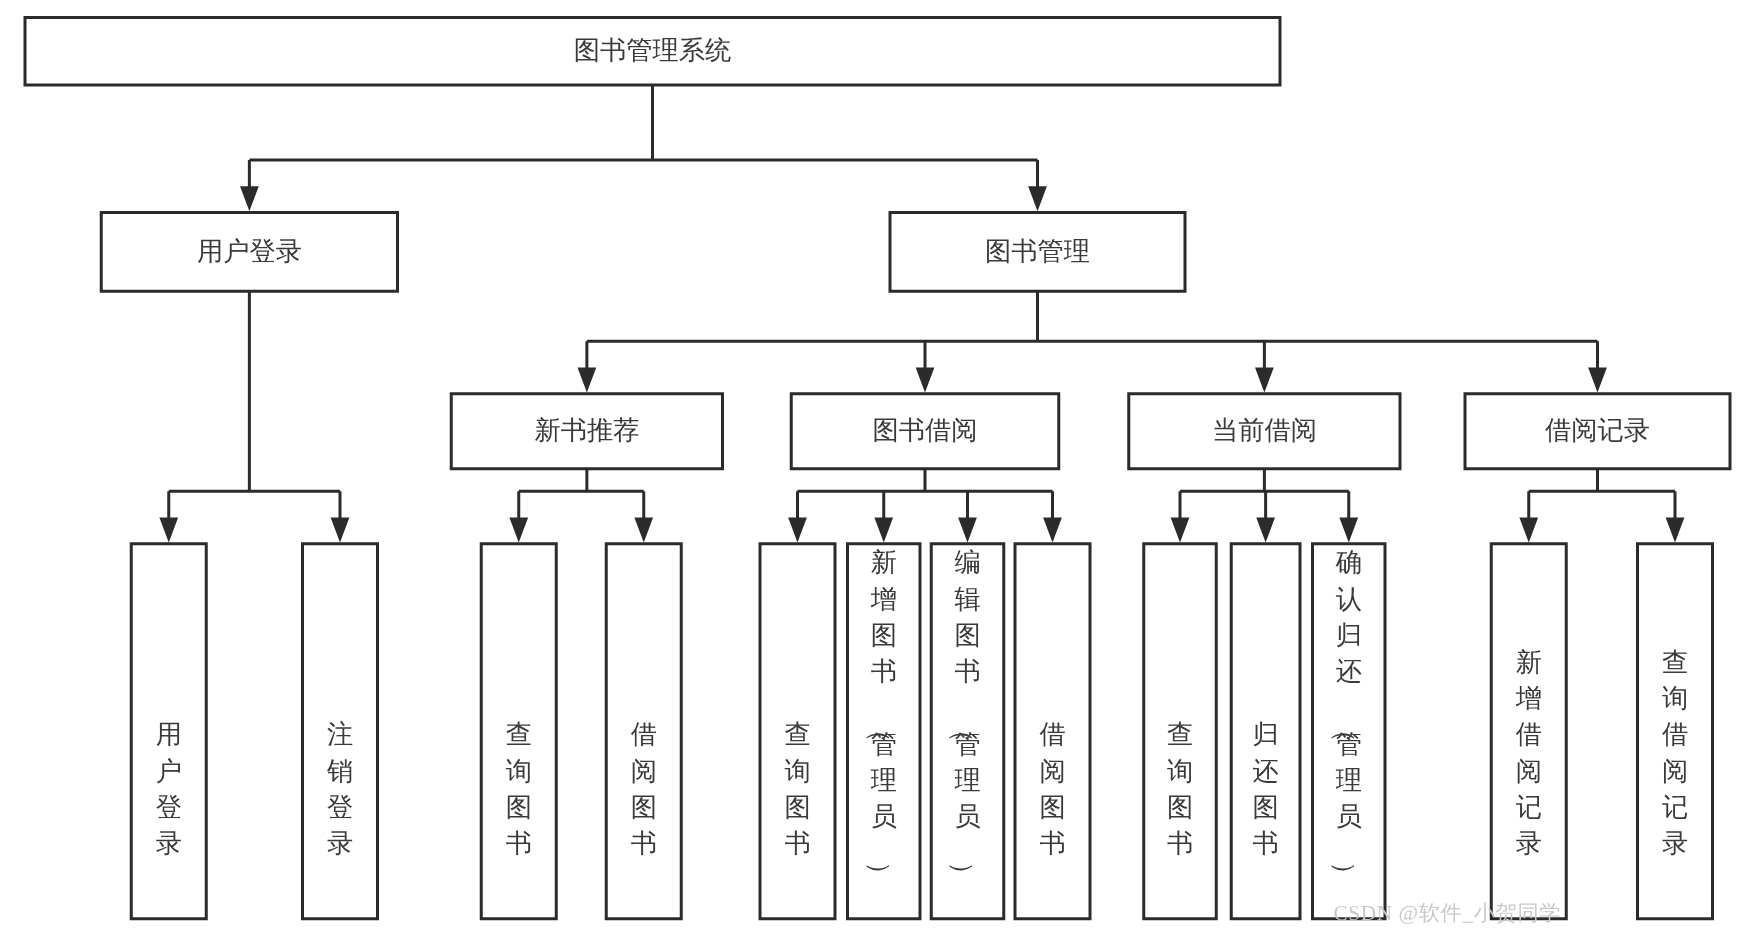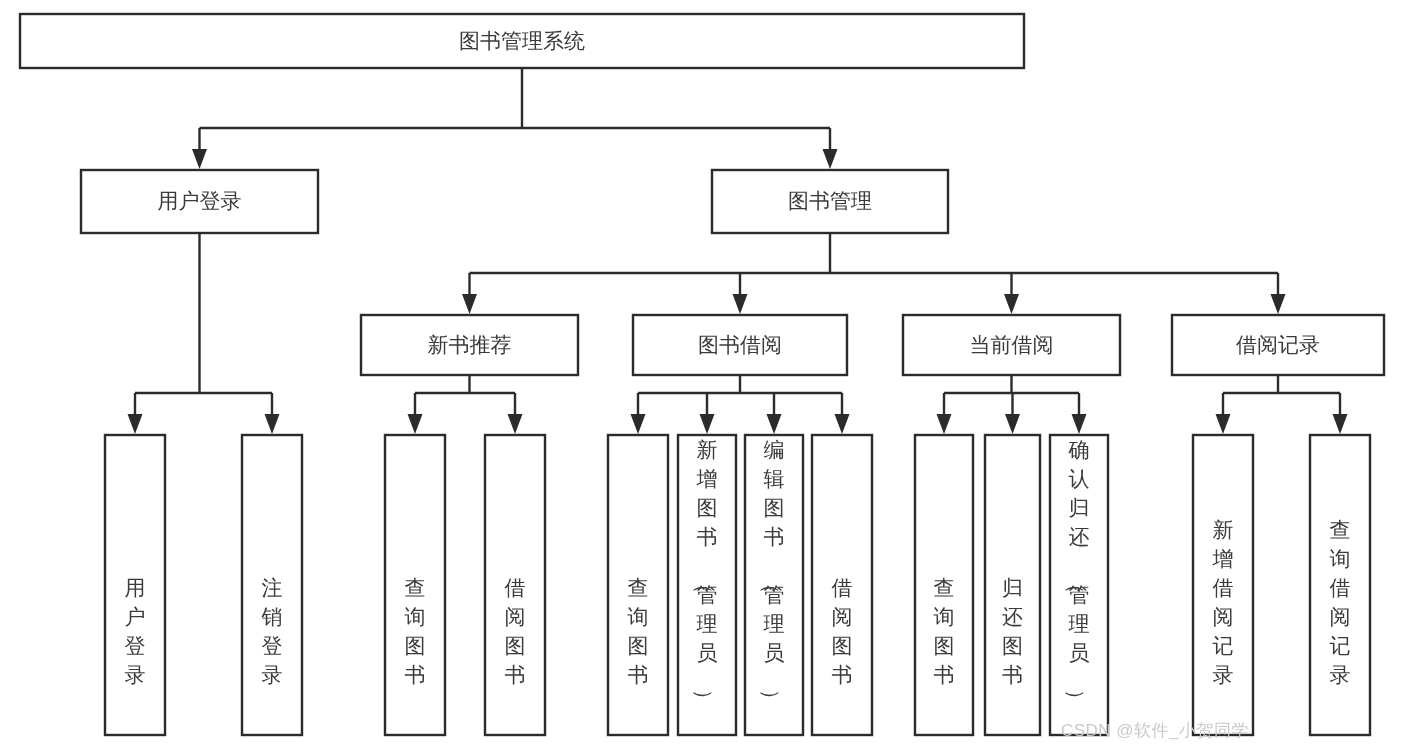--- a/index.html
+++ b/index.html
@@ -53,21 +53,21 @@
   .edge-arrow {
     fill: #2b2b2b;
     stroke: none;
   }
   .watermark {
     position: absolute;
     right: 14px;
     bottom: 5px;
     color: #c9c9c9;
     font-size: 17px;
-    font-family: Liberation Sans, sans-serif;
+    font-family: Liberation Serif, serif;
     white-space: nowrap;
     letter-spacing: 0.5px;
     text-align: center;
   }
 </style>
 </head>
 <body>
 
 <div id="diagram-root">
   <svg class="diagram-canvas" viewBox="0 0 1405 747">

